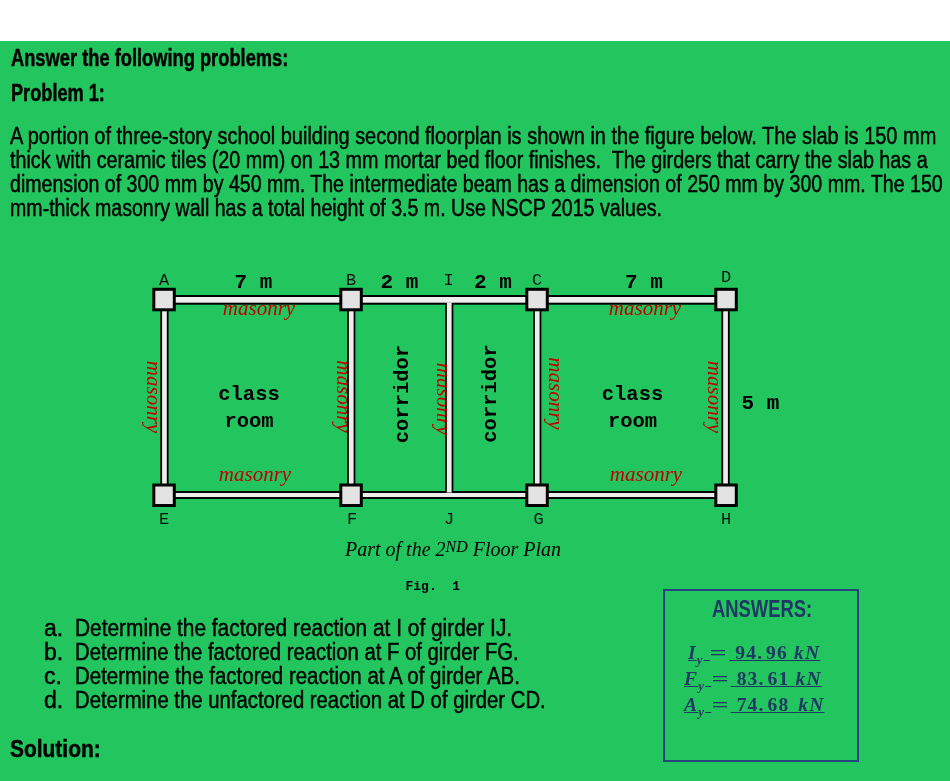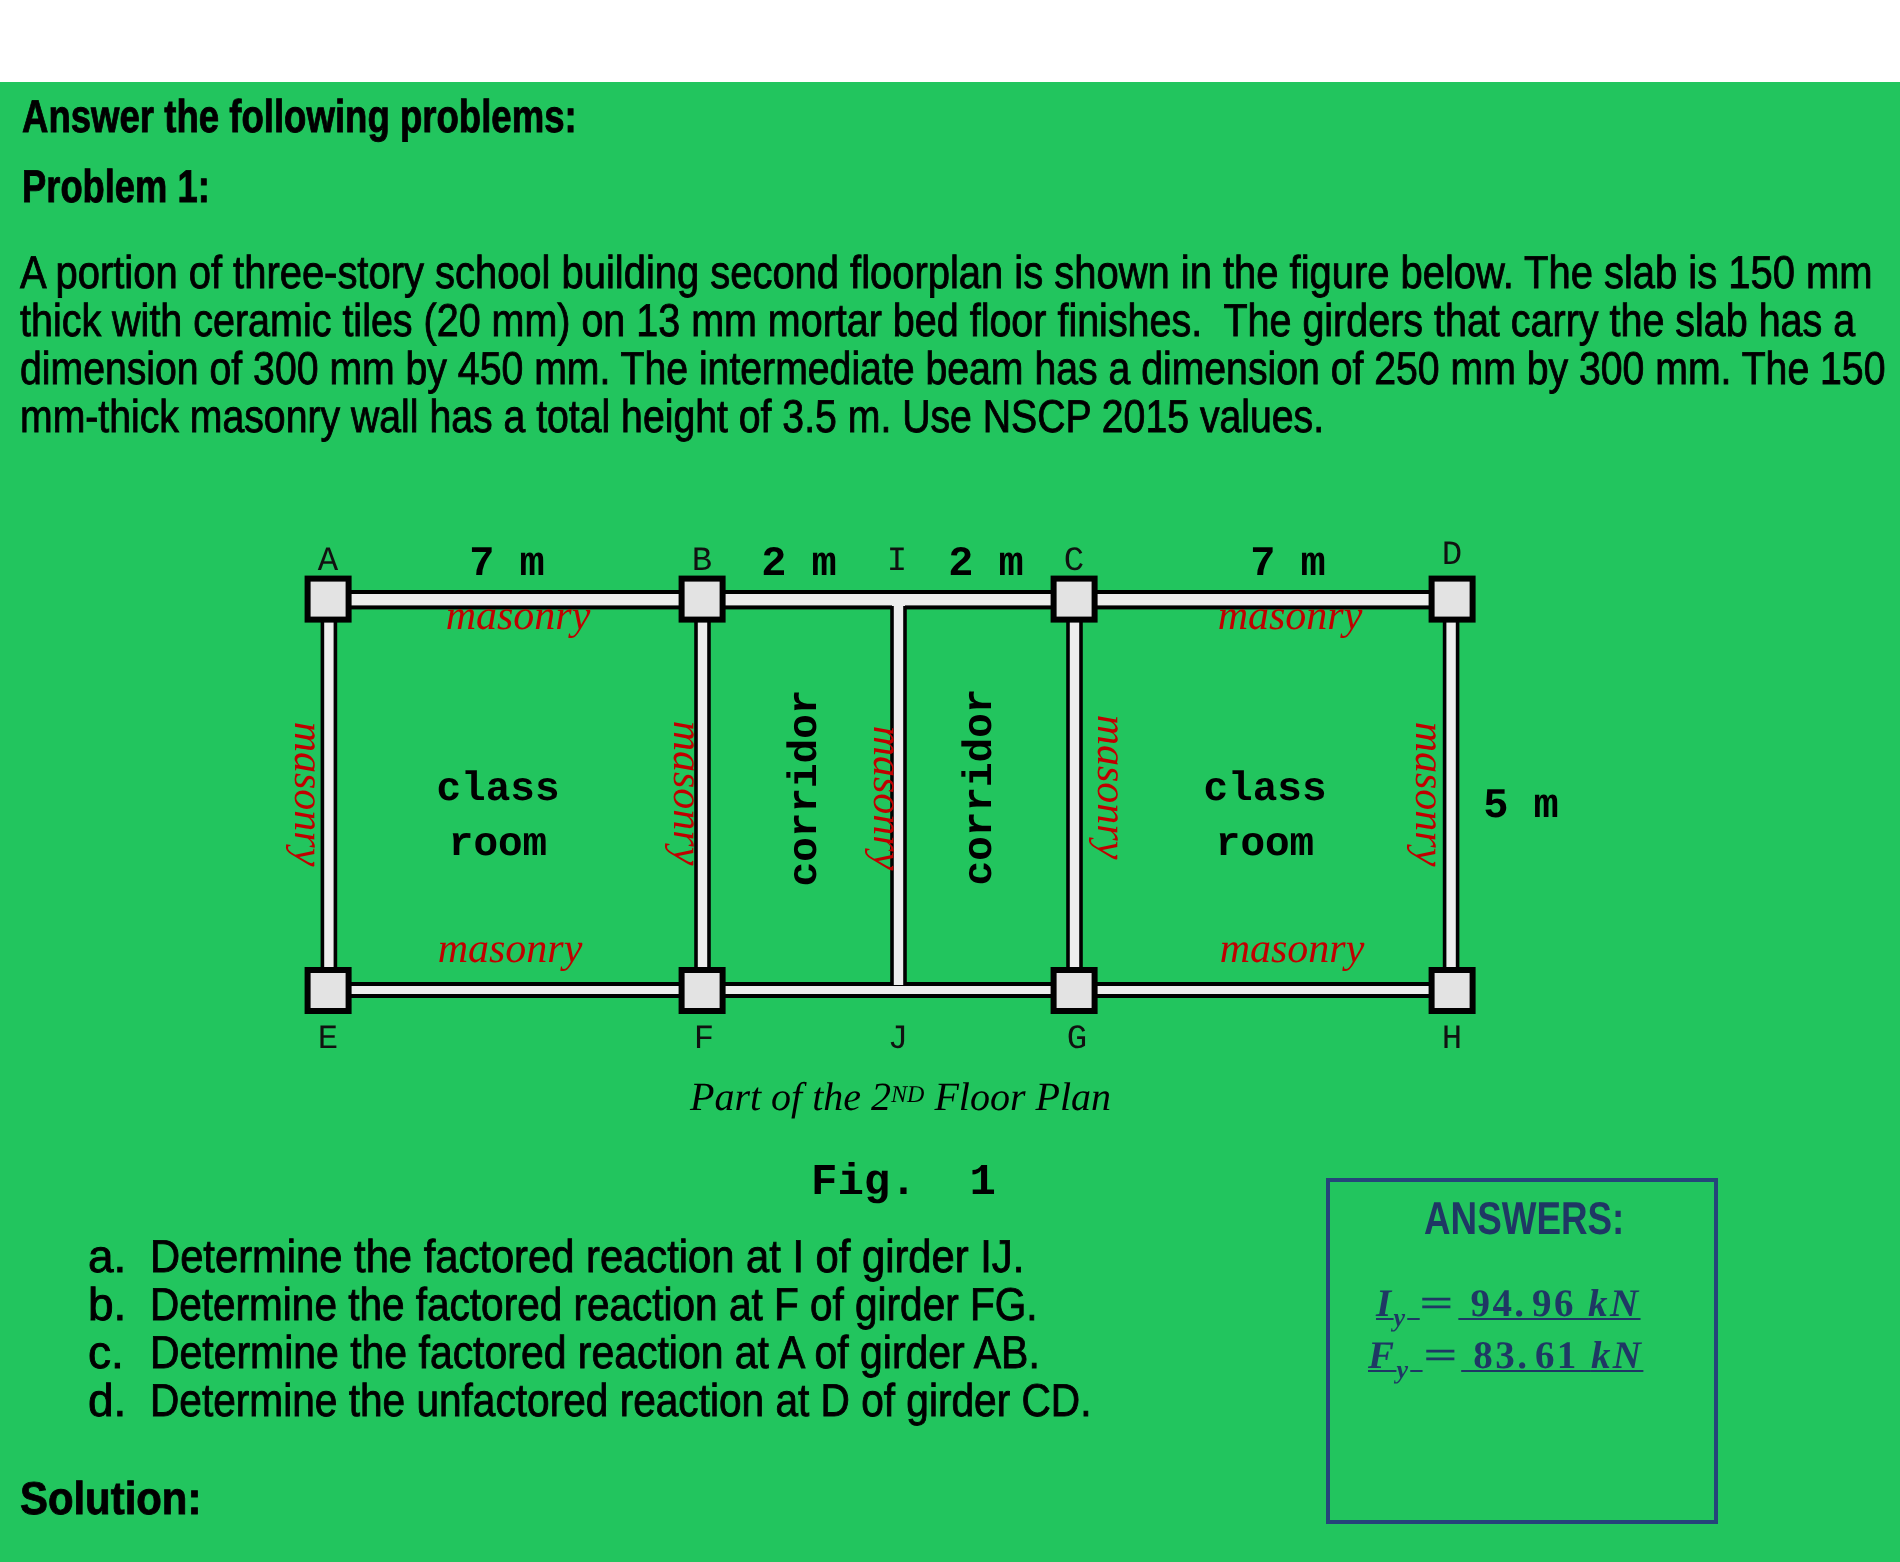--- a/index.html
+++ b/index.html
@@ -119,23 +119,23 @@
         </g>
       <g>
           <text x="632.5" y="359">class</text>
           <text x="632.5" y="386.3">room</text>
         </g>
       <text transform="translate(408,353) rotate(-90)">corridor</text>
       <text transform="translate(495.5,352.5) rotate(-90)">corridor</text>
     </g>
   </svg>
 
-  <div class="abs serif" id="cap" style="left:345px;top:497px;font-style:italic;font-size:20px;">Part of the 2<span style="font-size:12px;vertical-align:4px;">ND</span> Floor Plan</div>
+  <div class="abs serif" id="cap" style="left:345px;top:497px;font-style:italic;font-size:20px;">Part of the 2<span style="font-size:16px;vertical-align:4px;">ND</span> Floor Plan</div>
 
-  <div class="abs mono bold" id="fig" style="left:405.5px;top:538px;font-size:22px;">Fig.&nbsp;&nbsp;1</div>
+  <div class="abs mono bold" id="fig" style="left:405.5px;top:538px;font-size:13px;">Fig.&nbsp;&nbsp;1</div>
 
   <div class="abs body" id="la" style="left:44px;top:574.5px;transform:scaleX(1);">a.</div>
   <div class="abs body" id="lb" style="left:44px;top:598.5px;transform:scaleX(1);">b.</div>
   <div class="abs body" id="lc" style="left:44px;top:622.5px;transform:scaleX(1);">c.</div>
   <div class="abs body" id="ld" style="left:44px;top:646.5px;transform:scaleX(1);">d.</div>
 
   <div class="abs body" id="ta" style="left:75px;top:574.5px;transform:scaleX(0.907);">Determine the factored reaction at I of girder IJ.</div>
   <div class="abs body" id="tb" style="left:75px;top:598.5px;transform:scaleX(0.881);">Determine the factored reaction at F of girder FG.</div>
   <div class="abs body" id="tc" style="left:75px;top:622.5px;transform:scaleX(0.89);">Determine the factored reaction at A of girder AB.</div>
   <div class="abs body" id="td" style="left:75px;top:646.5px;transform:scaleX(0.883);">Determine the unfactored reaction at D of girder CD.</div>
@@ -143,14 +143,15 @@
   <div class="abs bold body" id="sol" style="left:10px;top:696px;transform:scaleX(0.91);">Solution:</div>
 
   <div class="abs" style="left:663px;top:548px;width:192px;height:169px;border:2px solid #25457a;"></div>
 
   <div class="abs bold navy" id="ans" style="left:712px;top:554.5px;font-size:23px;transform:scaleX(0.80);">ANSWERS:</div>
 
   <div class="abs serif bold navy eq" style="left:688px;top:601px;font-size:19.5px;"><i>I<sub style="font-size:13px;">y</sub></i> <span class="eqs">=</span> 94. 96 <i>kN</i></div>
 
   <div class="abs serif bold navy eq" style="left:684px;top:627px;font-size:19.5px;"><i>F<sub style="font-size:13px;">y</sub></i> <span class="eqs">=</span> 83. 61 <i>kN</i></div>
 
+  <div class="abs serif bold navy eq" style="left:684px;top:653px;font-size:19.5px;"><i>A<sub style="font-size:13px;">y</sub></i> <span class="eqs">=</span> 74. 68  <i>kN</i></div>
 
 </div>
 
 </body></html>

